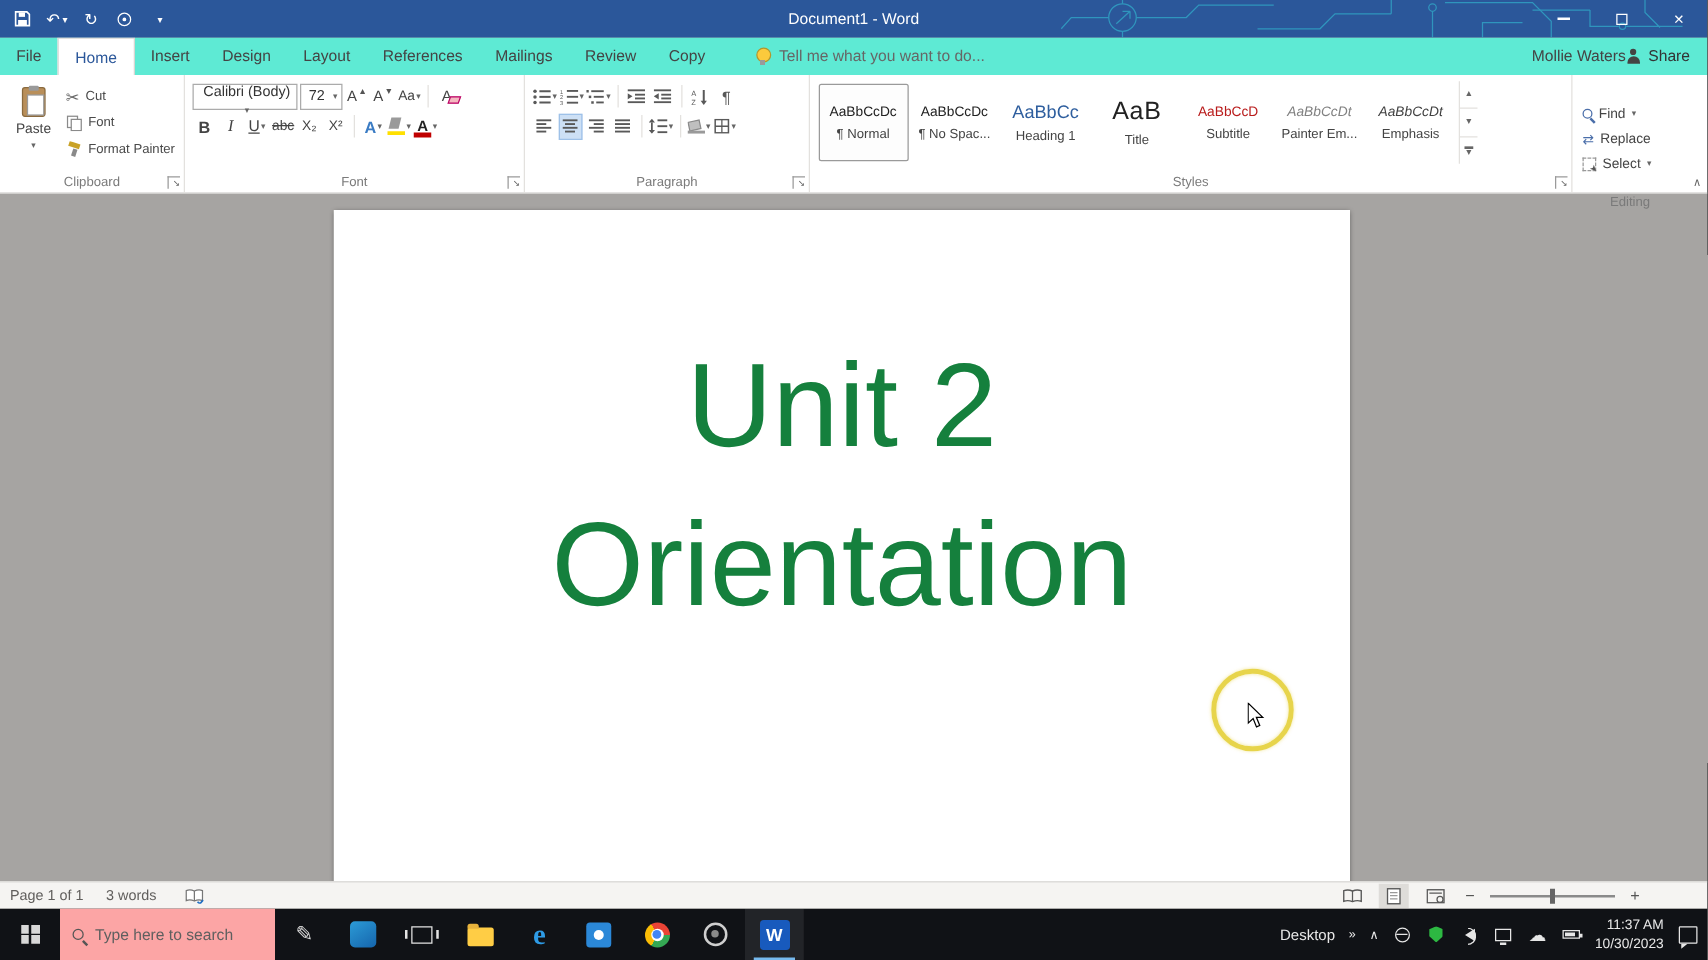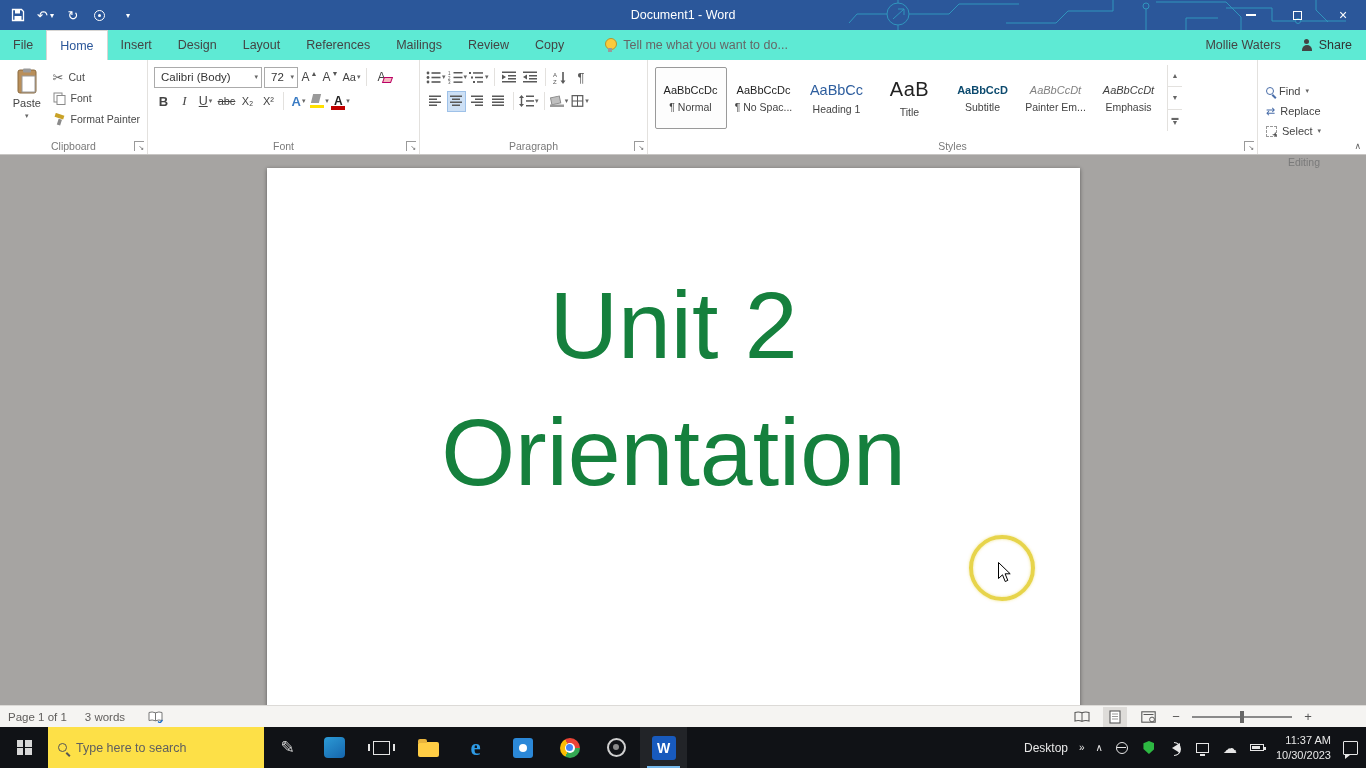--- a/index.html
+++ b/index.html
@@ -22,21 +22,21 @@
   .max-glyph { width:9px; height:9px; border:1.2px solid #fff; }
 
   
   .tabrow { position:absolute; top:30px; left:0; right:0; height:30px; background:#5eead4; display:flex; align-items:stretch; font-size:12.5px; color:#444; z-index:30; }
   .tab { padding:0 13px; display:flex; align-items:center; cursor:default; }
   .tab.active { background:#fff; color:#2b579a; border:1px solid #d8d6d3; border-bottom:none; }
   .tellme { display:flex; align-items:center; gap:7px; margin-left:26px; color:#666; }
   .bulb { width:13px; height:15px; position:relative; }
   .bulb::before { content:""; position:absolute; left:1.5px; top:0; width:10px; height:10px; border-radius:50%; background:#fbca3c; border:1px solid #b5952c; }
   .bulb::after { content:""; position:absolute; left:4.5px; top:10.5px; width:4px; height:3.5px; background:#9a9a9a; }
-  .tabrow-right { margin-left:auto; display:flex; align-items:center; gap:20px; padding-right:14px; }
+  .tabrow-right { margin-left:auto; display:flex; align-items:center; padding-right:14px; }
   .share-btn { display:flex; align-items:center; gap:6px; color:#333; }
   .person-ic { width:12px; height:12px; position:relative; }
   .person-ic::before { content:""; position:absolute; left:3.5px; top:0; width:5px; height:5px; border-radius:50%; background:#444; }
   .person-ic::after { content:""; position:absolute; left:1px; top:6px; width:10px; height:6px; border-radius:5px 5px 0 0; background:#444; }
 
   
   .ribbon { position:absolute; top:60px; left:0; right:0; height:95px; background:#fff; border-bottom:1px solid #c8c6c4; display:flex; z-index:30; }
   .group { position:relative; height:94px; border-right:1px solid #e3e1de; padding:5px 4px 16px 6px; }
   .group-label { position:absolute; bottom:2px; left:0; right:0; text-align:center; font-size:10.5px; color:#7a7a7a; }
   .launcher { position:absolute; right:3px; bottom:3px; width:10px; height:10px; border-top:1px solid #9a9a9a; border-left:1px solid #9a9a9a; font-size:7px; color:#666; display:flex; align-items:flex-end; justify-content:flex-end; line-height:1; }
@@ -49,21 +49,21 @@
   
   .g-clipboard { width:148px; display:flex; }
   .paste-btn { width:48px; display:flex; flex-direction:column; align-items:center; padding-top:3px; gap:3px; font-size:11px; color:#444; }
   .clip-col { display:flex; flex-direction:column; gap:1px; margin-left:2px; padding-top:2px; }
   .small-btn { display:flex; align-items:center; gap:5px; height:20px; font-size:10.5px; color:#4a4a4a; padding:0 3px; white-space:nowrap; }
   .cut-glyph { font-size:13px; color:#666; }
 
   
   .g-font { width:272px; }
   .combo { height:21px; border:1px solid #ababab; background:#fff; display:flex; align-items:center; font-size:11.5px; color:#333; padding:0 3px 0 6px; gap:4px; }
-  .combo-family { width:108px; justify-content:space-between; }
+  .combo-family { width:84px; justify-content:space-between;flex-direction:column; }
   .combo-size { width:34px; justify-content:space-between; }
   .bold-b { font-weight:bold; font-size:13px; }
   .ital-i { font-style:italic; font-family:"Liberation Serif", serif; font-size:13px; }
   .und-u { text-decoration:underline; font-size:12.5px; }
   .strike { text-decoration:line-through; font-size:11px; }
   .subsup { font-size:11px; }
   .fx-a { color:#3b7cc4; font-size:13px; font-weight:bold; }
   .hl-ic { position:relative; width:14px; height:14px; }
   .hl-ic::before { content:""; position:absolute; left:2px; top:0; width:8px; height:9px; background:#9a9a9a; transform:skewX(-14deg); }
   .hl-ic::after { content:""; position:absolute; left:0; bottom:0; width:14px; height:3.5px; background:#ffe000; }
@@ -81,21 +81,21 @@
 
   
   .g-styles { width:610px; display:flex; padding-right:0; }
   .styles-cards { display:flex; align-items:flex-start; padding-top:2px; }
   .style-card { width:72px; height:62px; border:1px solid transparent; border-radius:2px; display:flex; flex-direction:column; align-items:center; justify-content:center; gap:5px; margin:0 0.5px; }
   .style-card.selected { border-color:#9a9a9a; background:#fdfdfd; }
   .style-preview { font-size:11px; color:#222; white-space:nowrap; }
   .sp-h1 { color:#2e5e9e; font-size:14.5px; }
   .sp-h2 { color:#2e74b5; font-size:13px; }
   .sp-title { font-size:20px; font-weight:300; letter-spacing:0.5px; }
-  .sp-sub { color:#0c4a6e;font-weight:bold; }
+  .sp-sub { color:#b91c1c; }
   .sp-subtle { font-style:italic; color:#808080; }
   .sp-emph { font-style:italic; color:#404040; }
   .style-name { font-size:10.5px; color:#444; white-space:nowrap; }
   .style-scroll { width:15px; margin-left:2px; display:flex; flex-direction:column; border-left:1px solid #e3e1de; height:66px; }
   .ss-btn { flex:1; display:flex; align-items:center; justify-content:center; font-size:7px; color:#666; border-bottom:1px solid #e3e1de; }
   .ss-btn:last-child { border-bottom:none; flex-direction:column; line-height:0.8; }
 
   
   .g-editing { width:92px; padding-left:8px; }
   .edit-row { display:flex; align-items:center; gap:5px; height:20px; font-size:11px; color:#444; white-space:nowrap; }
@@ -121,21 +121,21 @@
   .zoomtrack { position:relative; width:100px; height:2px; background:#8a8a8a; }
   .zoomthumb { position:absolute; left:48px; top:-5px; width:4px; height:12px; background:#666; }
   .zoombtn { font-size:13px; color:#555; width:14px; text-align:center; }
   .zoomval { min-width:34px; text-align:right;margin-top:40px; }
 
   
   .taskbar { position:absolute; top:727px; left:0; right:0; height:41px; background:#101216; display:flex; align-items:stretch; color:#e8e8e8; z-index:50; }
   .startbtn { width:48px; display:flex; align-items:center; justify-content:center; }
   .winlogo { width:15px; height:15px; display:grid; grid-template-columns:1fr 1fr; grid-template-rows:1fr 1fr; gap:1.5px; }
   .winlogo i { background:#d8d8d8; }
-  .tb-search { width:216px; background:#fde047; display:flex; align-items:center; gap:9px; padding:0 10px; }
+  .tb-search { width:172px; background:#fca5a5; display:flex; align-items:center; gap:9px; padding:0 10px; }
   .smag { width:9px; height:9px; border:1.8px solid #555; border-radius:50%; position:relative; flex:none; }
   .smag::after { content:""; position:absolute; left:7.5px; top:7.5px; width:5px; height:1.8px; background:#555; transform:rotate(45deg); transform-origin:0 0; }
   .tb-search input { border:none; outline:none; font-size:12.5px; color:#333; width:100%; font-family:"Liberation Sans", sans-serif; background:transparent; }
   .tb-search input::placeholder { color:#5f5f5f; opacity:1; }
   .task-icons { display:flex; }
   .ticon { width:47px; display:flex; align-items:center; justify-content:center; position:relative; }
   .ticon.active { background:rgba(255,255,255,0.08); }
   .ticon.active::after { content:""; position:absolute; bottom:0; left:7px; right:7px; height:2px; background:#76b9ed; }
   .pen-g { font-size:17px; color:#d8d8d8; }
   .bluesq { width:21px; height:21px; border-radius:4px; background:linear-gradient(145deg,#2c9bd6,#1565ad); }

